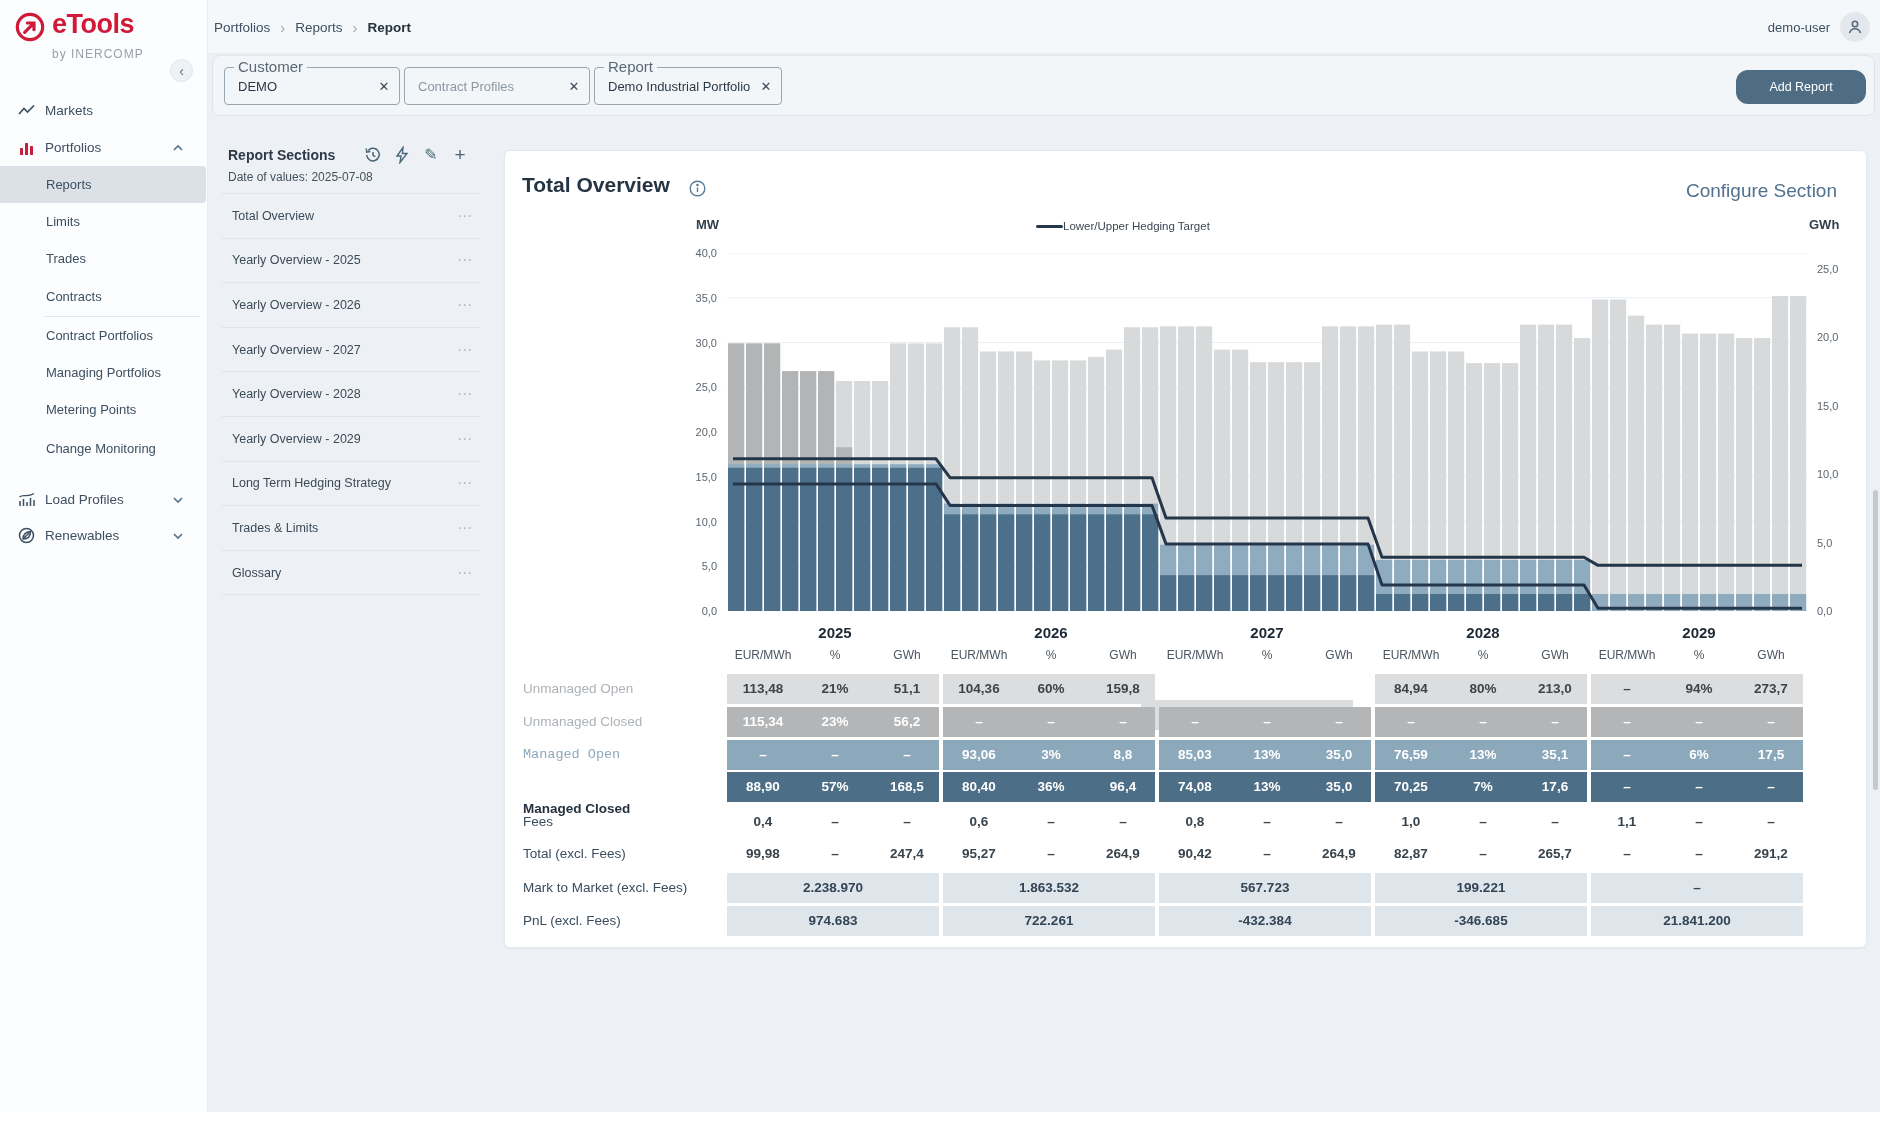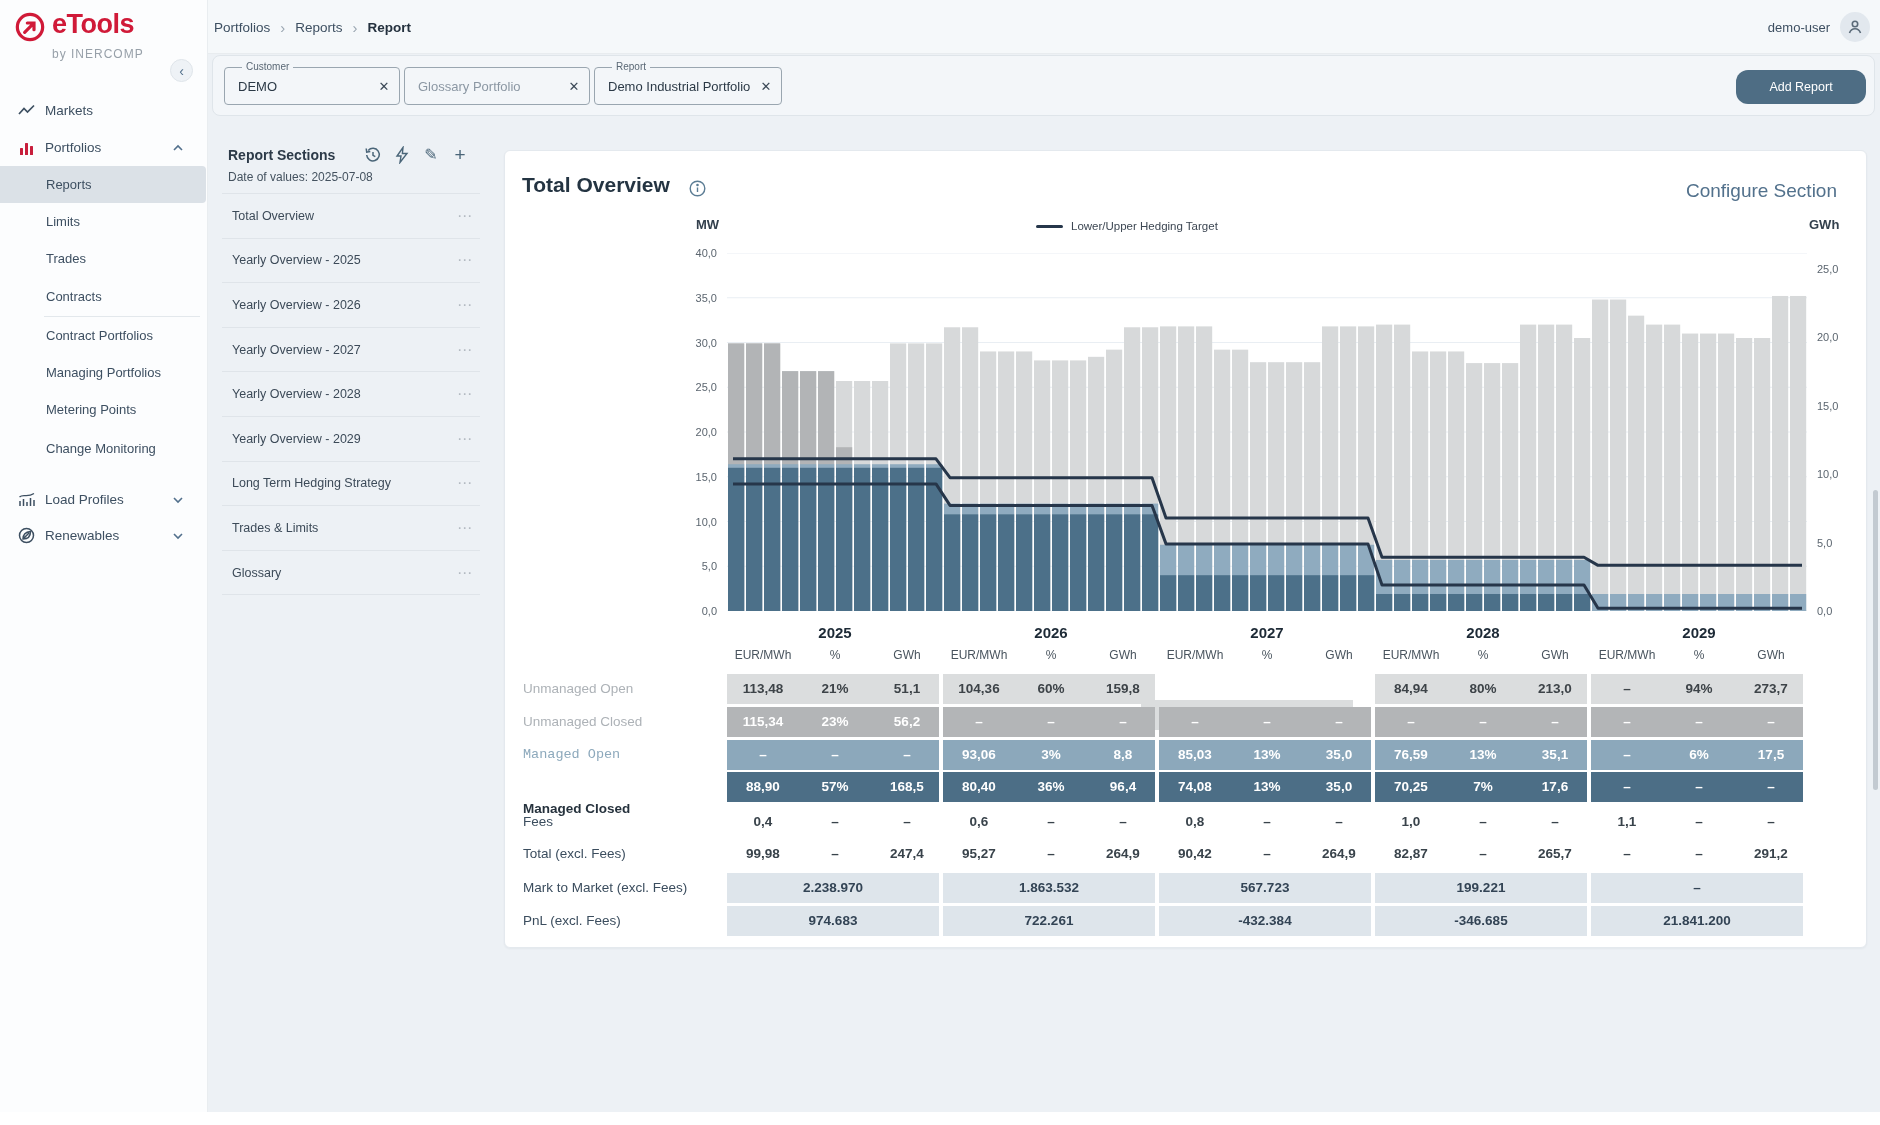--- a/index.html
+++ b/index.html
@@ -25,21 +25,21 @@
   .nav-item{position:absolute;left:0;width:206px;height:37px;display:flex;align-items:center;font-size:13.5px;color:#3d4f61;cursor:pointer;padding-left:18px;gap:10px}
   .nav-item.sub{padding-left:46px;font-size:13px}
   .nav-item.sel{background:#dbe1e7;border-radius:0 4px 4px 0}
   .nav-ico{width:17px;height:17px;flex:0 0 17px}
   .nav-chev{position:absolute;right:22px;width:12px;height:12px}
   .nav-divider{position:absolute;left:44px;width:156px;border-top:1px solid #e3e8ec}
 
   
   .filter-card{position:absolute;left:212px;top:55px;width:1663px;height:61px;background:#f3f6f9;border:1px solid #dfe5ea;border-radius:8px;}
   .field{position:absolute;top:67px;height:38px;border:1px solid #9aa6b0;border-radius:4px;background:transparent;display:flex;align-items:center;}
-  .field .flabel{position:absolute;top:-7px;left:17px;font-size:10px;color:#5a6875;background:#f3f6f9;padding:0 4px;line-height:12px}
+  .field .flabel{position:absolute;top:-7px;left:9px;font-size:15px;color:#5a6875;background:#f3f6f9;padding:0 4px;line-height:12px}
   .field .fval{font-size:13px;color:#2b3946;padding-left:13px;flex:1}
   .field .fval.ph{color:#8b97a3}
   .field .fx{width:30px;text-align:center;color:#3c4a58;font-size:13px;cursor:pointer}
   .add-btn{position:absolute;left:1736px;top:70px;width:130px;height:34px;background:#4e6d84;color:#fff;border:none;border-radius:12px;font-size:12.5px;cursor:pointer;font-family:inherit}
 
   
   .sec-title{position:absolute;left:228px;top:147px;font-size:14px;font-weight:700;color:#2c3a48}
   .sec-icons{position:absolute;left:364px;top:146px;display:flex;gap:11px}
   .sec-icons svg,.sec-icons span{width:18px;height:18px;color:#4a6578;font-size:16px;line-height:18px;text-align:center;cursor:pointer}
   .sec-date{position:absolute;left:228px;top:170px;font-size:12px;color:#44525f}
@@ -49,21 +49,21 @@
   .sec-row .dots{color:#b3bac1;font-size:15px;cursor:pointer}
 
   
   .card{position:absolute;left:504px;top:150px;width:1363px;height:798px;background:#fff;border:1px solid #e4e9ee;border-radius:6px;box-shadow:0 1px 2px rgba(40,60,80,.05)}
   .card-title{position:absolute;left:17px;top:22px;font-size:21px;font-weight:700;color:#243442}
   .info-ico{position:absolute;left:184px;top:29px;width:17px;height:17px;cursor:pointer}
   .configure{position:absolute;right:29px;top:29px;font-size:19px;color:#52718c;cursor:pointer}
   .axis-title{position:absolute;top:66px;font-size:13px;font-weight:700;color:#33404d}
   .axis-title.mw{left:191px}
   .axis-title.gwh{left:1304px}
-  .legend{position:absolute;left:531px;top:69px;display:flex;align-items:center;gap:8px;font-size:11.5px;color:#3d4753}
+  .legend{position:absolute;left:531px;top:69px;display:flex;align-items:center;font-size:11.5px;color:#3d4753}
   .legend-line{display:inline-block;width:27px;height:3px;background:#26364a;border-radius:2px}
   .plot{position:absolute;left:222px;top:102px;width:1080px;height:358px;}
   .tick{position:absolute;font-size:11px;color:#5b656f;line-height:14px}
   .yt-left{right:calc(100% + 10px);text-align:right;width:40px}
   .yt-right{left:calc(100% + 10px);width:40px}
 
   
   .otable{position:absolute;left:0;top:0;width:100%;height:100%}
   .thdr-year{position:absolute;top:473px;width:216px;height:24px;text-align:center;font-size:15px;font-weight:700;color:#1d2a36}
   .thdr-sub{position:absolute;top:497px;width:72px;height:18px;text-align:center;font-size:12px;color:#49545e}
@@ -184,21 +184,21 @@
   </div>
 </div>
 
 <div class="filter-card"></div>
 <div class="field" style="left:224px;width:176px">
   <span class="flabel">Customer</span>
   <span class="fval">DEMO</span>
   <span class="fx">✕</span>
 </div>
 <div class="field" style="left:404px;width:186px">
-  <span class="fval ph">Glossary Portfolio</span>
+  <span class="fval ph">Contract Profiles</span>
   <span class="fx">✕</span>
 </div>
 <div class="field" style="left:594px;width:188px">
   <span class="flabel">Report</span>
   <span class="fval">Demo Industrial Portfolio</span>
   <span class="fx">✕</span>
 </div>
 <button class="add-btn">Add Report</button>
 
 <div class="sec-title">Report Sections</div>

